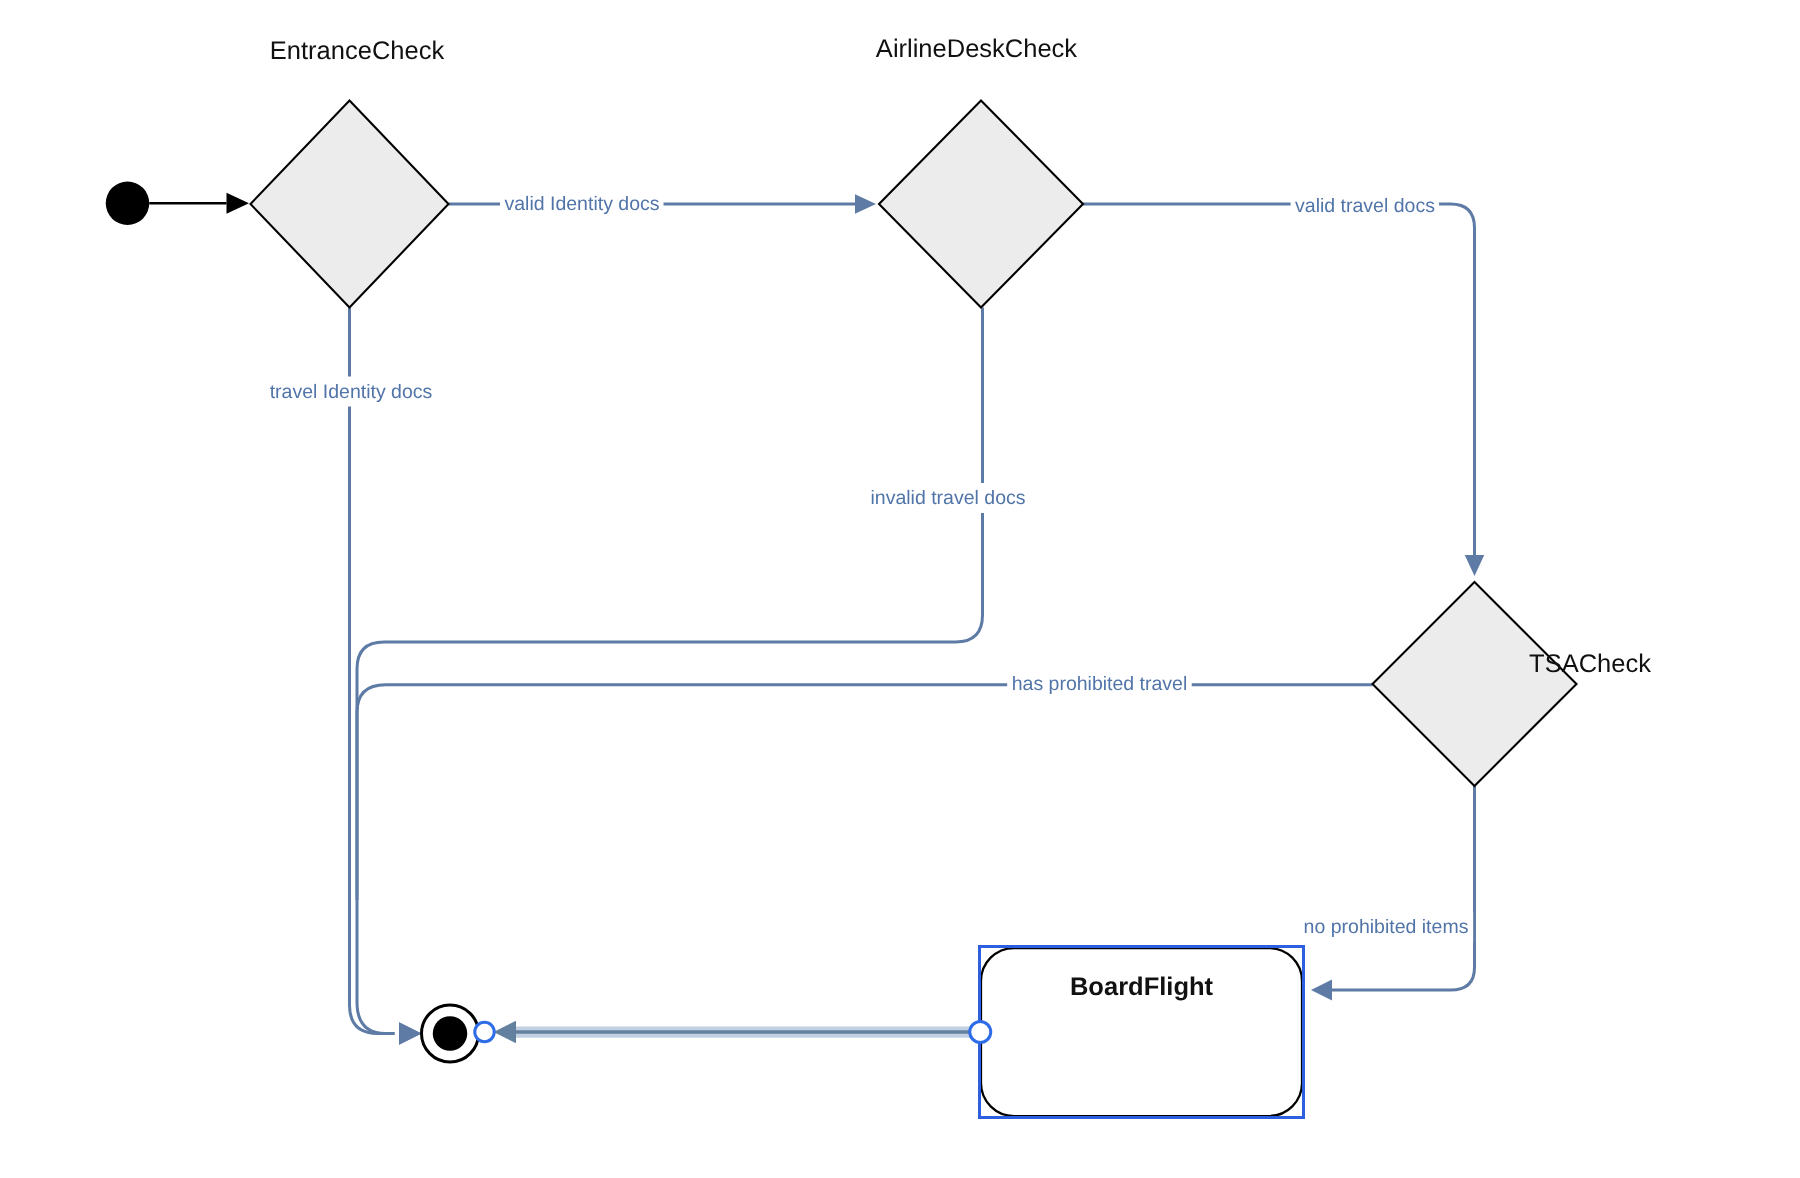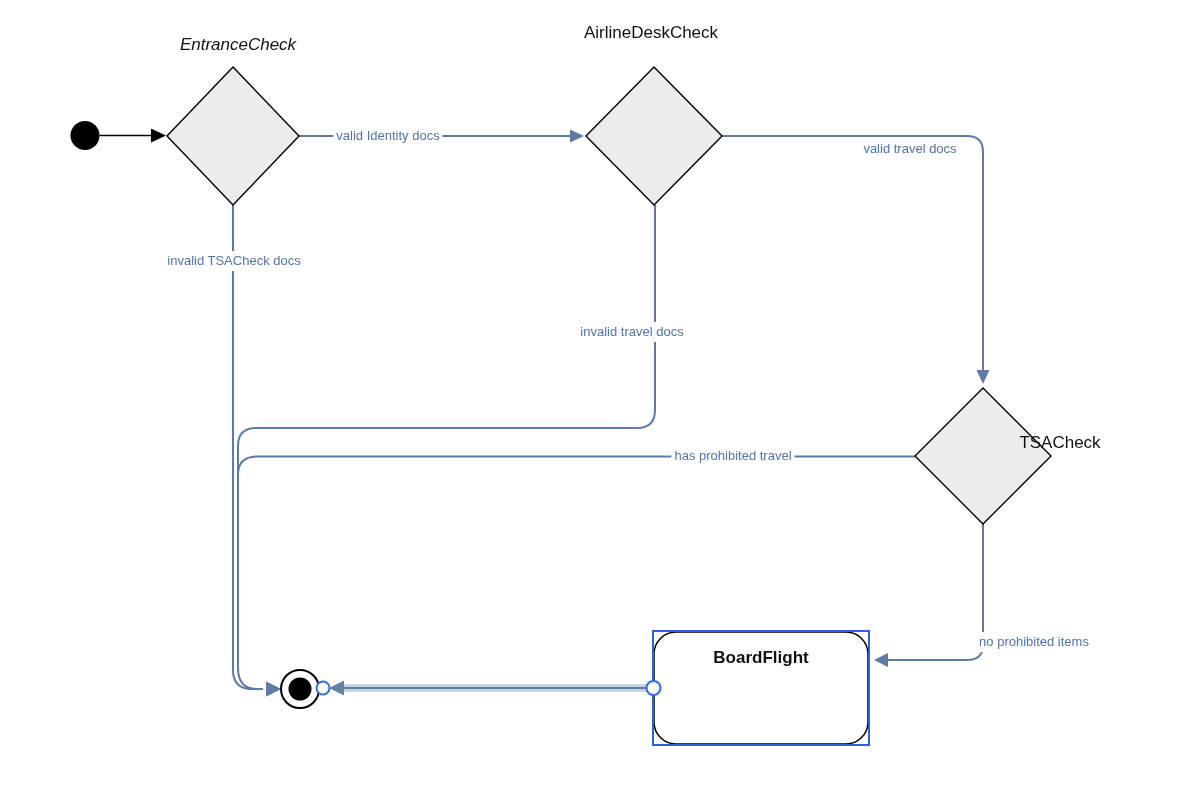--- a/index.html
+++ b/index.html
@@ -83,24 +83,24 @@
     <rect class="state-rect" x="654" y="632" width="214" height="112" rx="22" ry="22"></rect>
     <rect class="selection-rect" x="653" y="631" width="216" height="114"></rect>
 
     <circle class="final-outer" cx="300" cy="689" r="19"></circle>
     <circle class="final-inner" cx="300" cy="689" r="11.5"></circle>
 
     <circle class="handle" cx="653.5" cy="688" r="7"></circle>
     <circle class="handle" cx="323" cy="688" r="6.5"></circle>
   </svg>
 
-  <div class="lbl node-lbl" style="left:238px;top:45px;font-style:italic;">EntranceCheck</div>
+  <div class="lbl node-lbl" style="left:238px;top:34px;">EntranceCheck</div>
   <div class="lbl node-lbl" style="left:651px;top:33px;">AirlineDeskCheck</div>
   <div class="lbl node-lbl" style="left:1060px;top:443px;">TSACheck</div>
   <div class="lbl node-lbl" style="left:761px;top:658px;font-weight:bold;">BoardFlight</div>
 
   <div class="lbl edge-lbl" style="left:388px;top:136px;">valid Identity docs</div>
-  <div class="lbl edge-lbl" style="left:910px;top:149px;">valid travel docs</div>
-  <div class="lbl edge-lbl" style="left:234px;top:261px;">invalid TSACheck docs</div>
+  <div class="lbl edge-lbl" style="left:910px;top:137px;">valid travel docs</div>
+  <div class="lbl edge-lbl" style="left:234px;top:261px;">travel Identity docs</div>
   <div class="lbl edge-lbl" style="left:632px;top:332px;">invalid travel docs</div>
   <div class="lbl edge-lbl" style="left:733px;top:456px;">has prohibited travel</div>
-  <div class="lbl edge-lbl" style="left:1034px;top:618px;margin-top:24px;">no prohibited items</div>
+  <div class="lbl edge-lbl" style="left:924px;top:618px;">no prohibited items</div>
 </div>
 
 </body></html>

